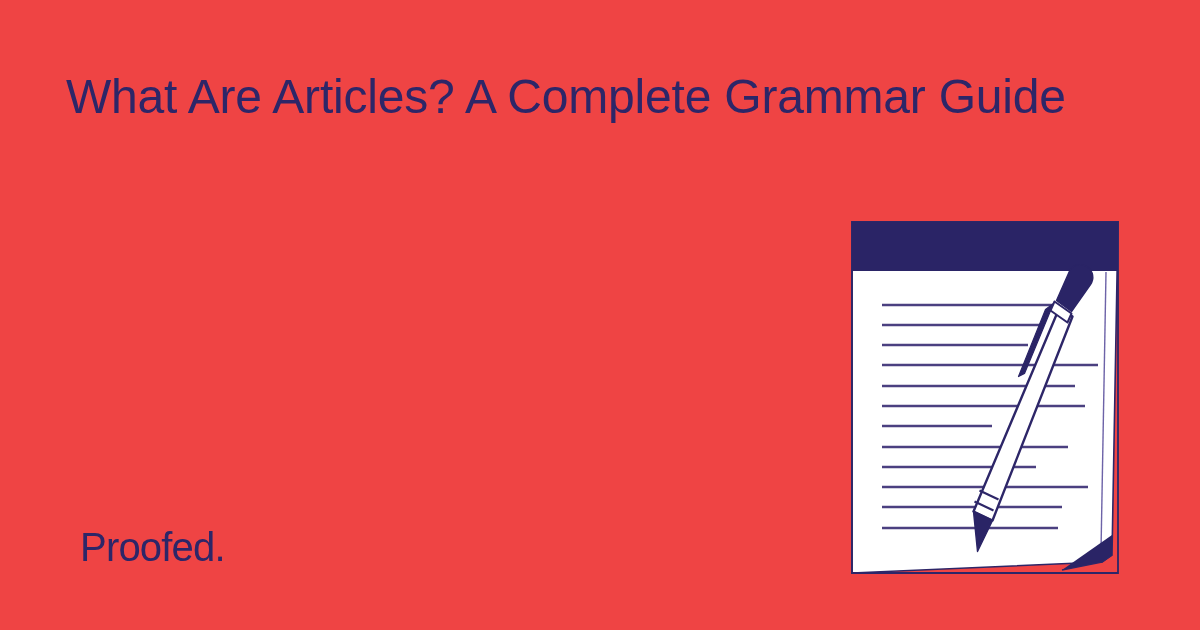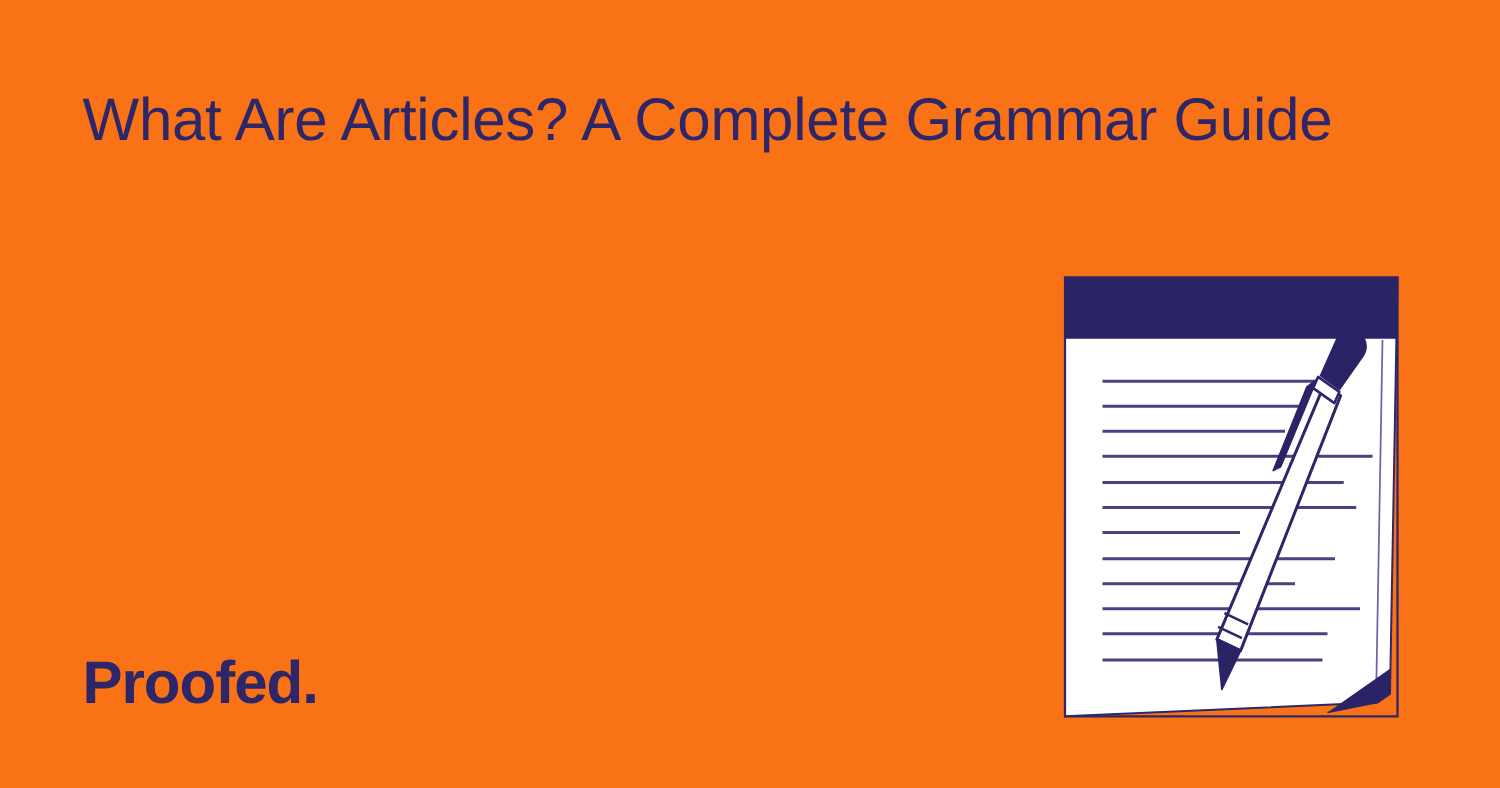--- a/index.html
+++ b/index.html
@@ -11,43 +11,43 @@
     width: 1200px;
     height: 630px;
     overflow: hidden;
     font-family: "Liberation Sans", sans-serif;
     background: #e4d6ea;
   }
   #card {
     position: relative;
     width: 1200px;
     height: 630px;
-    background: #f97316;
+    background: #ef4444;
     box-sizing: border-box;
   }
   #title {
     position: absolute;
     left: 66px;
     top: 68px;
     width: 1090px;
     font-size: 48px;
     line-height: 58px;
     font-weight: 400;
     letter-spacing: -0.2px;
     color: #2d2668;
     margin: 0;
     white-space: nowrap;
   }
   #brand {
     position: absolute;
-    left: 66px;
+    left: 80px;
     top: 524px;
-    font-size: 48px;
+    font-size: 40px;
     line-height: 46px;
-    font-weight: 700;
+    font-weight: 400;
     letter-spacing: -0.8px;
     color: #2d2668;
     margin: 0;
   }
   #illustration {
     position: absolute;
     left: 840px;
     top: 210px;
     width: 300px;
     height: 378px;

